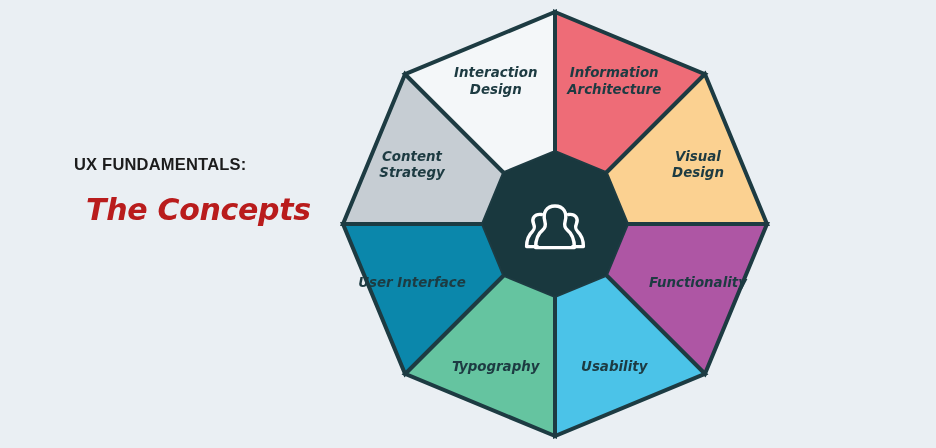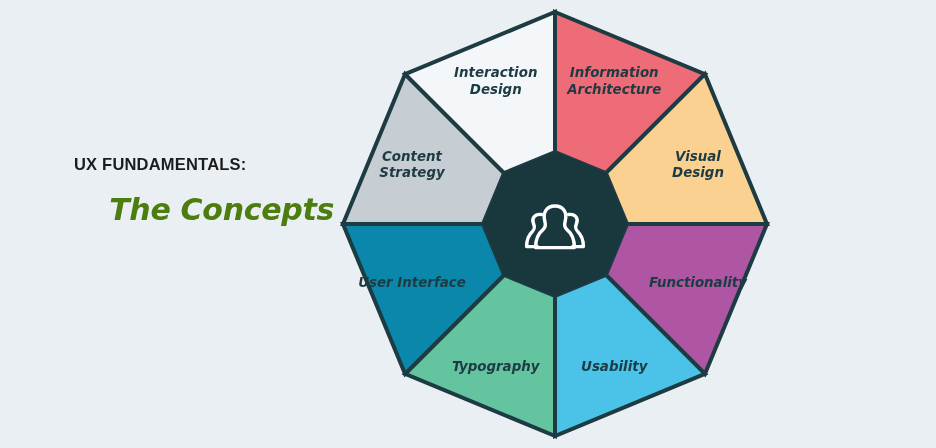--- a/index.html
+++ b/index.html
@@ -33,26 +33,25 @@
     letter-spacing: 0.2px;
     color: #1c1c1c;
     margin: 0 0 18px 0;
     white-space: nowrap;
   }
   .headline {
     font-family: "DejaVu Sans", sans-serif;
     font-size: 30px;
     font-style: italic;
     font-weight: bold;
-    color: #4d7c0f;
+    color: #b91c1c;
     margin: 0;
     padding-left: 12px;
     letter-spacing: -0.3px;
     white-space: nowrap;
-    text-align: right;
   }
   svg { display: block; }
   .wedge { stroke: #1d3b42; stroke-width: 4; stroke-linejoin: miter; }
   .hub { stroke: none; }
   .seg-label {
     font-family: "DejaVu Sans", sans-serif;
     font-size: 13.4px;
     font-style: italic;
     font-weight: bold;
     fill: #1d3b42;

